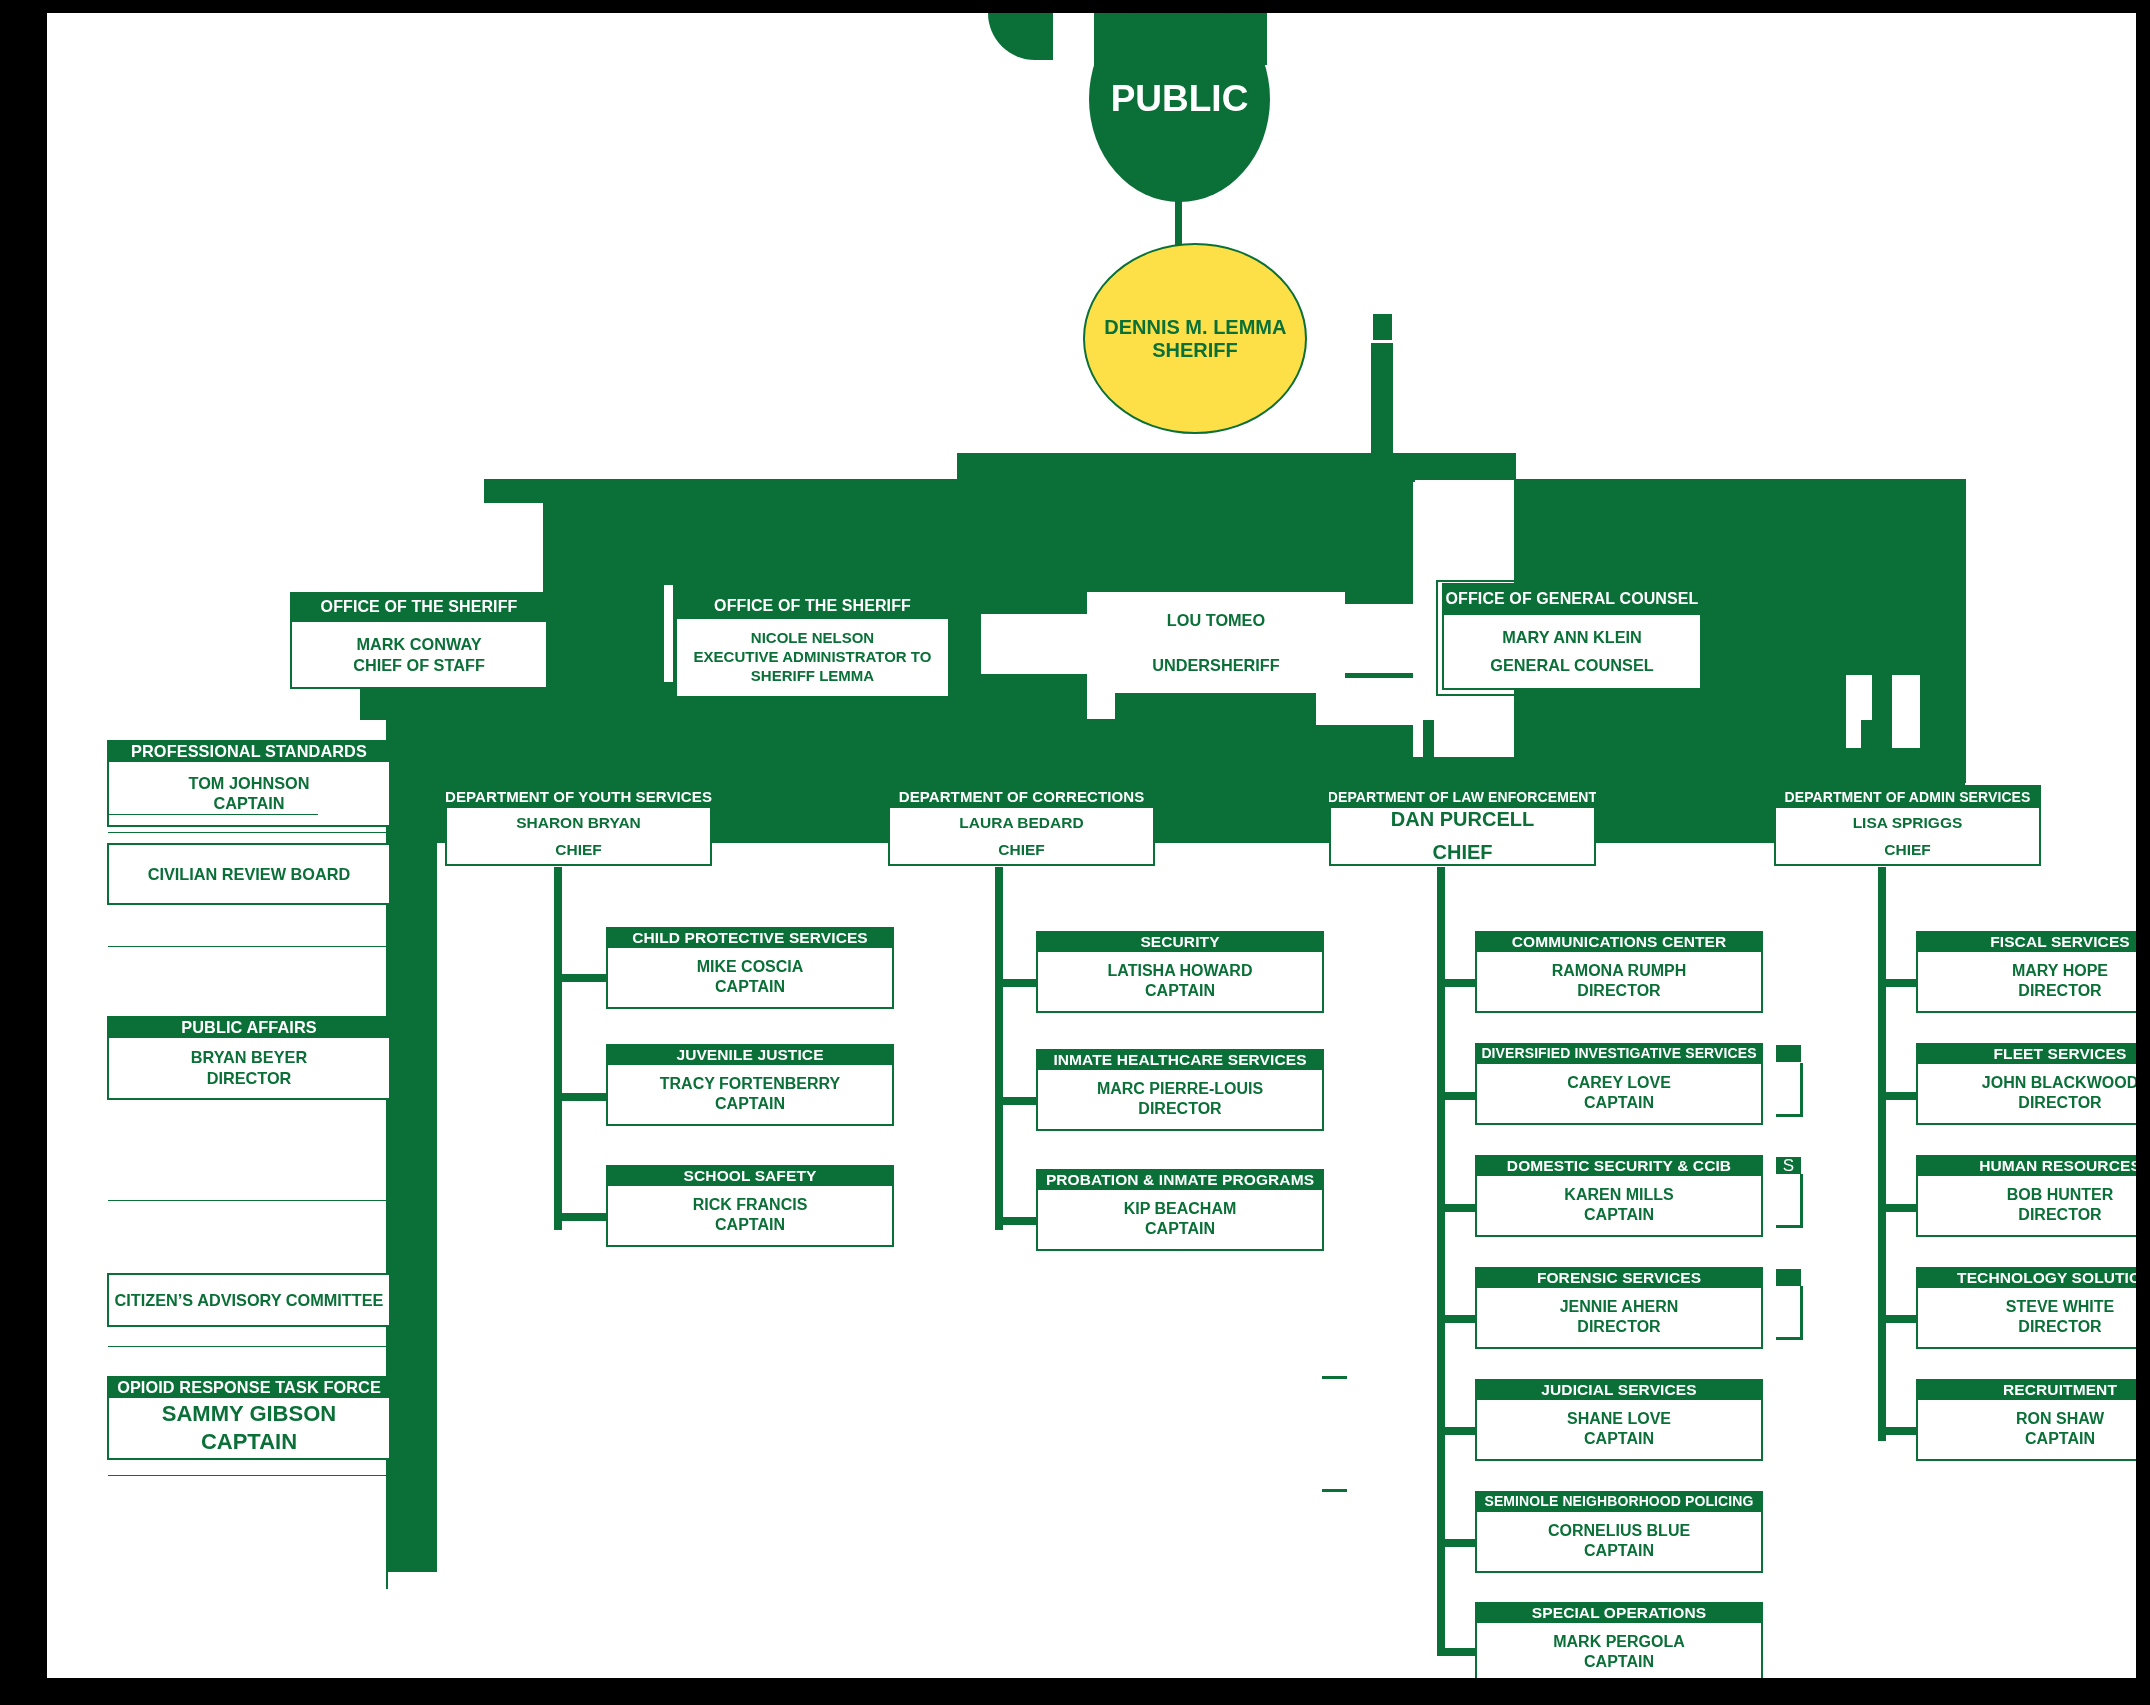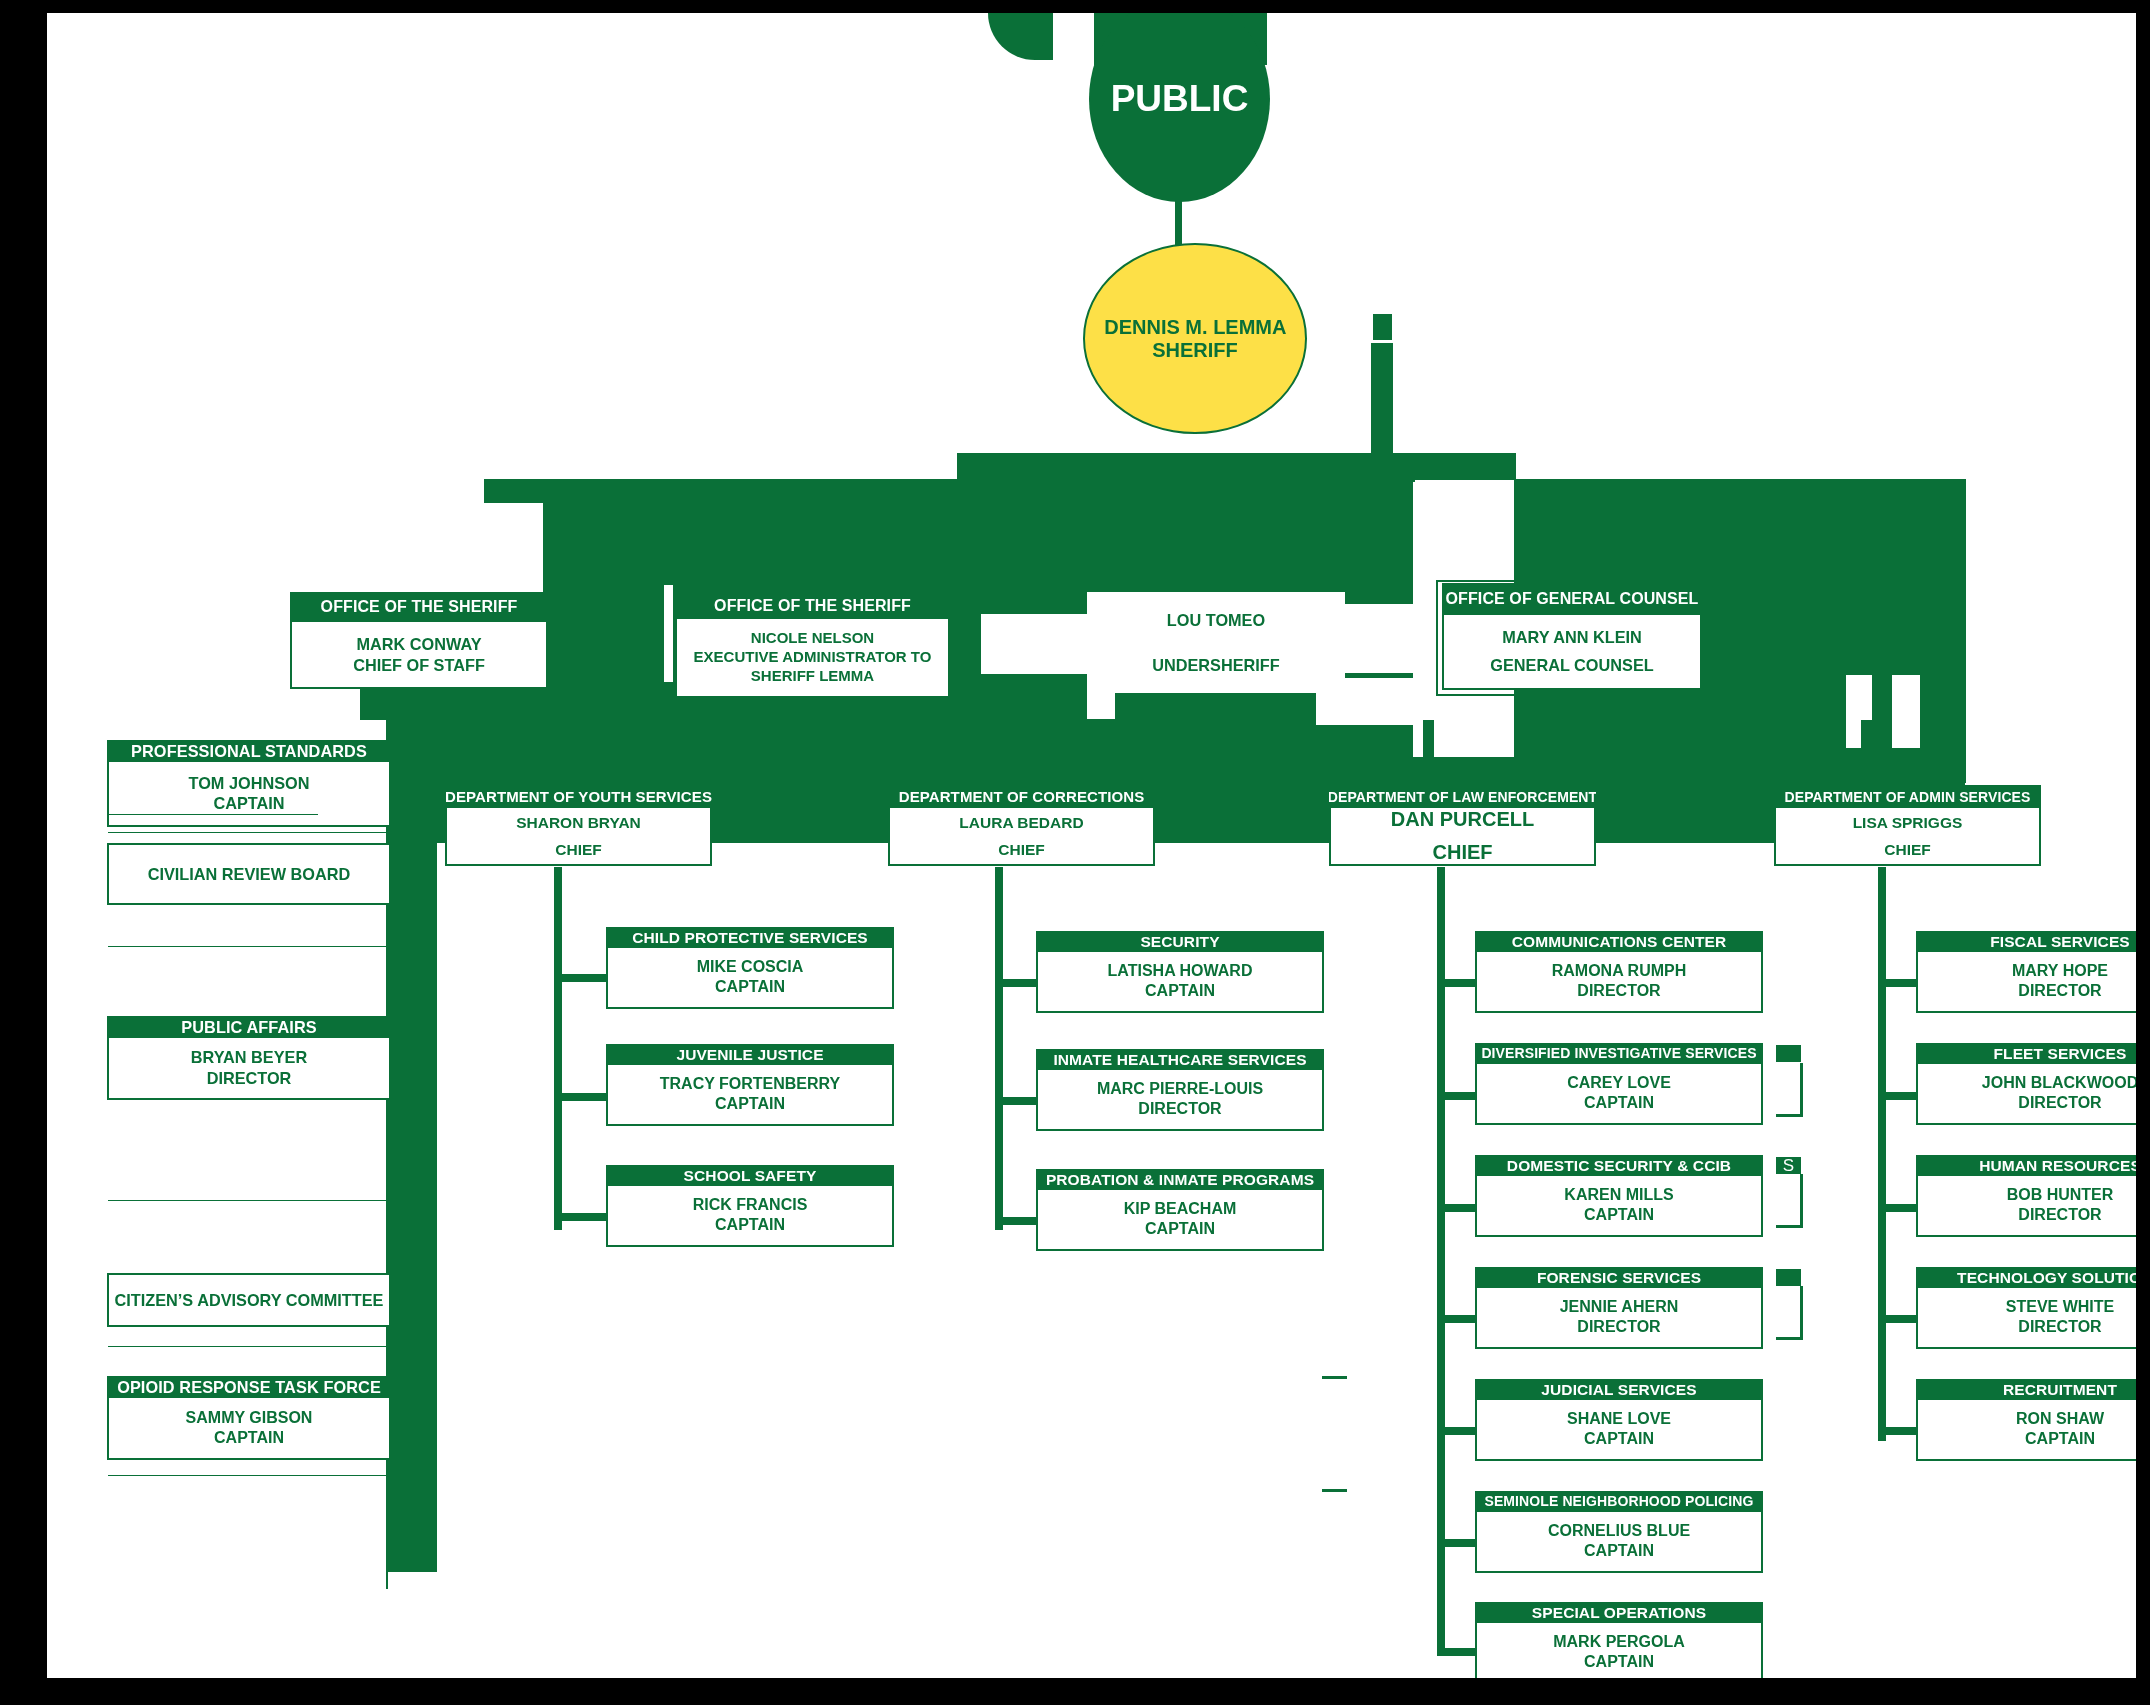--- a/index.html
+++ b/index.html
@@ -196,21 +196,21 @@
 
     <div class="box" style="left:60px;top:1260px;width:284px;height:54px;">
       <div class="body noHdr" style="height:54px;font-size:16.3px;">
         <span class="ln">CITIZEN’S ADVISORY COMMITTEE</span>
       </div>
     </div>
     <div class="hair" style="left:61px;top:1333px;width:283px;height:1.3px;"></div>
 
     <div class="box" style="left:60px;top:1363px;width:284px;height:84px;">
       <div class="hdr" style="height:21.5px;font-size:16.3px;">OPIOID RESPONSE TASK FORCE</div>
-      <div class="body" style="height:62px;font-size:16px;">
+      <div class="body" style="height:62px;font-size:22px;">
         <span class="ln">SAMMY GIBSON</span>
         <span class="ln">CAPTAIN</span>
       </div>
     </div>
     <div class="hair" style="left:61px;top:1462px;width:283px;height:1.3px;"></div>
 
     <div class="box" style="left:398px;top:772px;width:267px;height:82px;">
       <div class="hdr" style="height:23px;font-size:15px;">DEPARTMENT OF YOUTH SERVICES</div>
       <div class="body" style="height:58px;font-size:15.5px;">
         <span class="ln">SHARON BRYAN</span>

